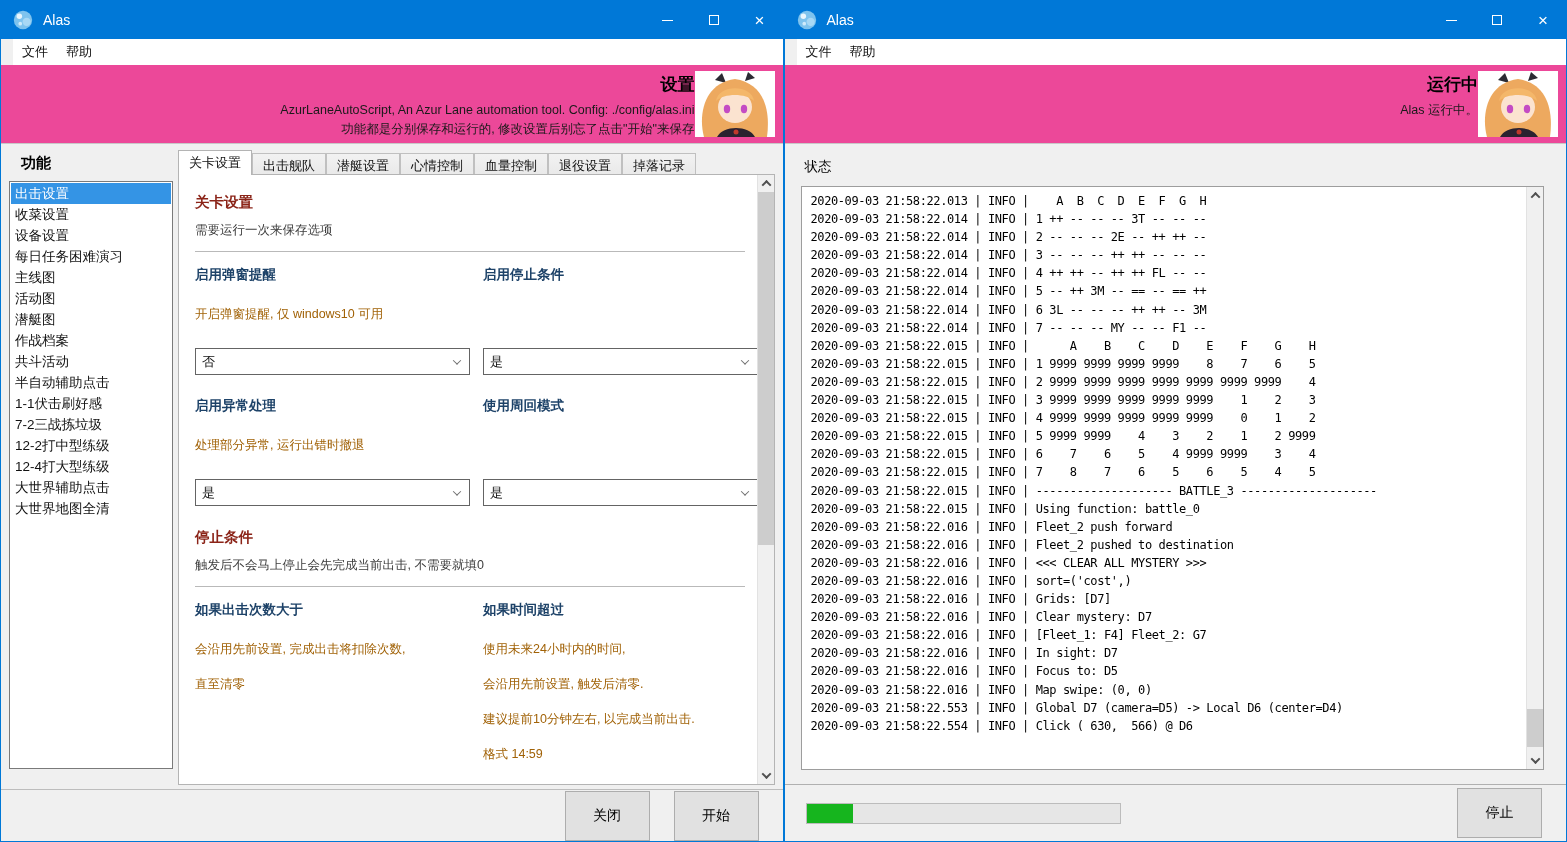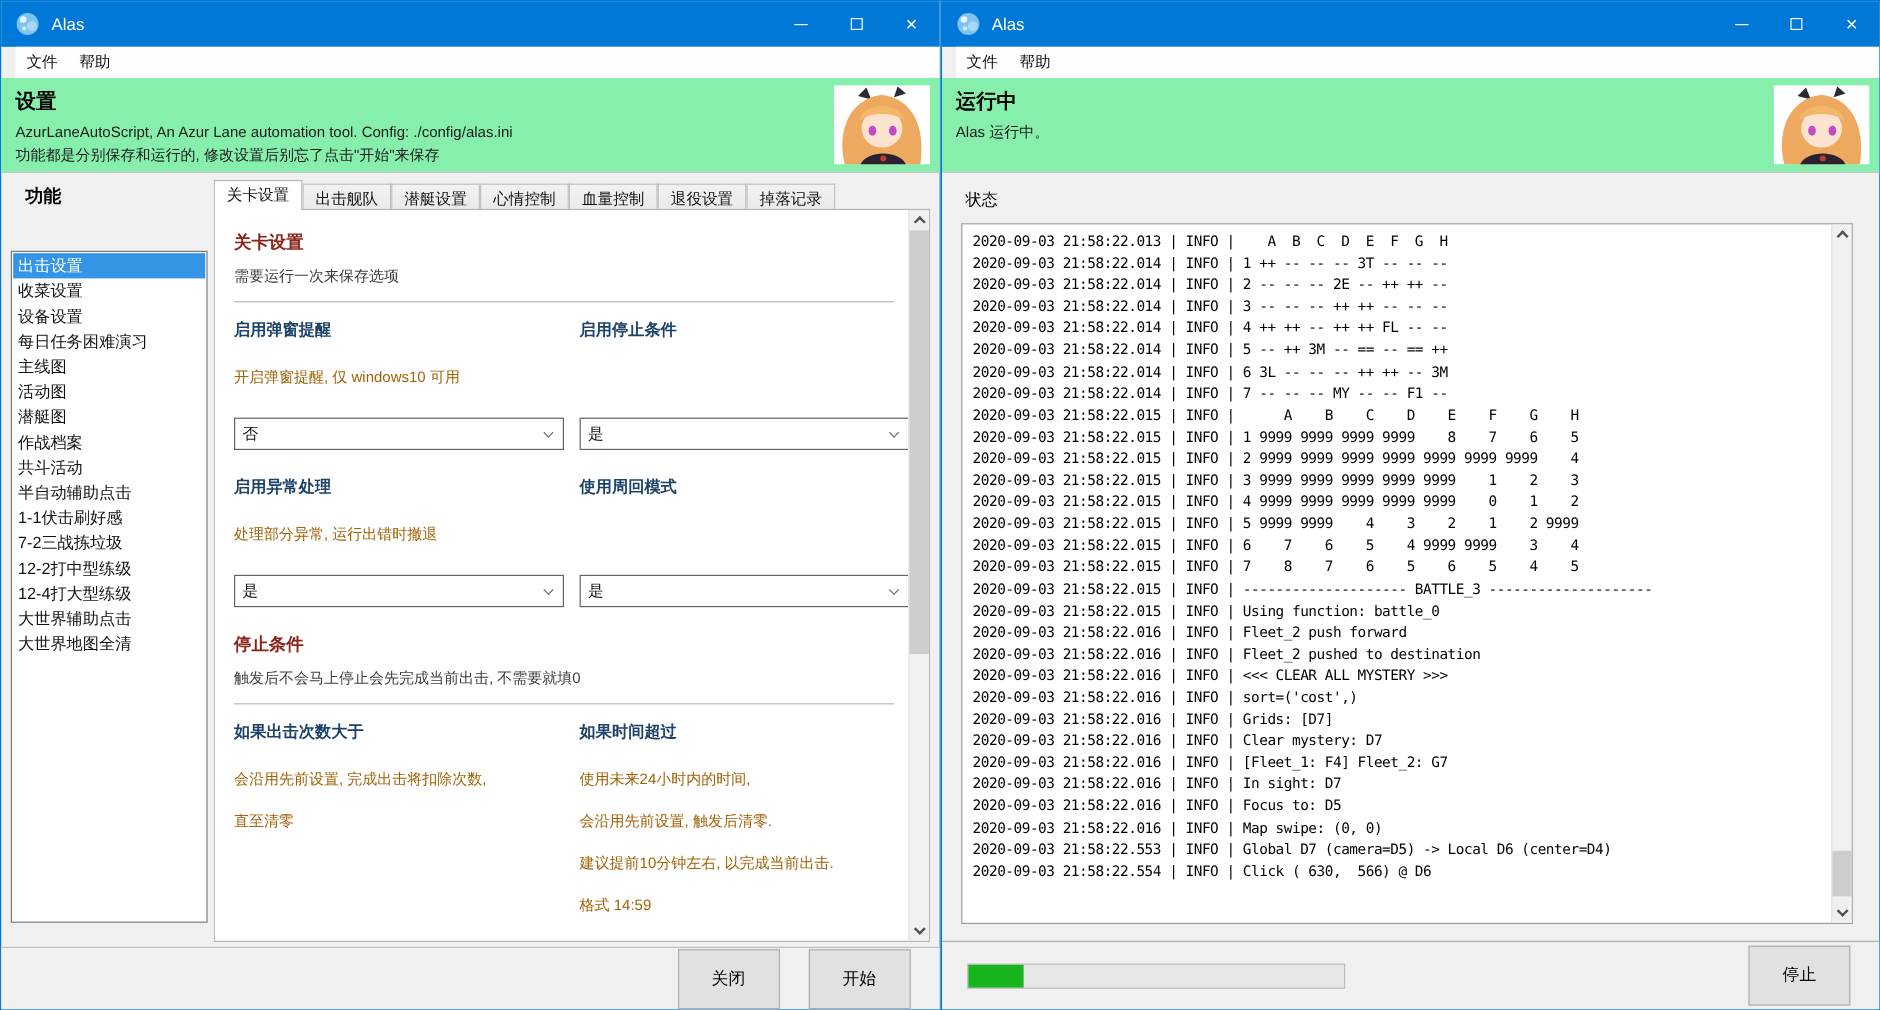--- a/index.html
+++ b/index.html
@@ -15,29 +15,29 @@
   .tb-ctl { width:46px; height:38px; display:flex; align-items:center; justify-content:center; color:#fff; }
   .glyph-min { width:11px; height:1px; background:#fff; display:block; }
   .glyph-max { width:10px; height:10px; border:1px solid #fff; display:block; }
   .glyph-close { font-size:17px; font-weight:300; line-height:1; }
 
   
   .menubar { height:26px; background:#fff; display:flex; align-items:center; font-size:13px; color:#111; flex:none;margin-left:12px; }
   .menu-item { padding:0 9px; height:100%; display:flex; align-items:center; }
 
   
-  .hdr { height:79px; background:#86efac; border-bottom:1px solid #c8c8c8; display:flex; flex:none; padding:6px 8px 6px 12px; }
+  .hdr { height:79px; background:#ec4899; border-bottom:1px solid #c8c8c8; display:flex; flex:none; padding:6px 8px 6px 12px;text-align:right; }
   .hdr-left { flex:1; }
   .hdr-title { font-size:17px; font-weight:bold; color:#000; margin:2px 0 5px; }
   .hdr-line { font-size:12.5px; color:#1a1a1a; line-height:19px; }
   .hdr-avatar { width:80px; height:66px; flex:none; align-self:center; }
 
   
   .left-body { flex:1; display:flex; padding:6px 8px 4px 8px; overflow:hidden; }
-  .side-col { width:164px; flex:none; display:flex; flex-direction:column; margin-right:5px;gap:28px; }
+  .side-col { width:164px; flex:none; display:flex; flex-direction:column; margin-right:5px; }
   .side-label { font-size:15px; font-weight:bold; color:#000; padding:4px 0 8px 12px; }
   .side-list { flex:1; background:#fff; border:1px solid #7a7a7a; margin-bottom:16px; padding:1px; overflow:hidden; }
   .side-item { height:21px; line-height:21px; font-size:13.5px; color:#111; padding-left:4px; white-space:nowrap; }
   .side-item.selected { background:#3494e5; color:#fff; }
 
   .tab-col { flex:1; display:flex; flex-direction:column; overflow:hidden; }
   .tab-bar { display:flex; height:25px; flex:none; align-items:flex-end; }
   .tab { font-size:13px; color:#111; padding:3px 10px 4px; background:linear-gradient(#f2f2f2,#e9e9e9); border:1px solid #c0c0c0; border-bottom:none; margin-right:0; height:22px; }
   .tab.active { background:#fff; border:1px solid #b4b4b4; border-bottom:none; height:25px; position:relative; z-index:2; }
   .tab-panel { flex:1; background:#fff; border:1px solid #b4b4b4; position:relative; margin-top:-1px; overflow:hidden; }

